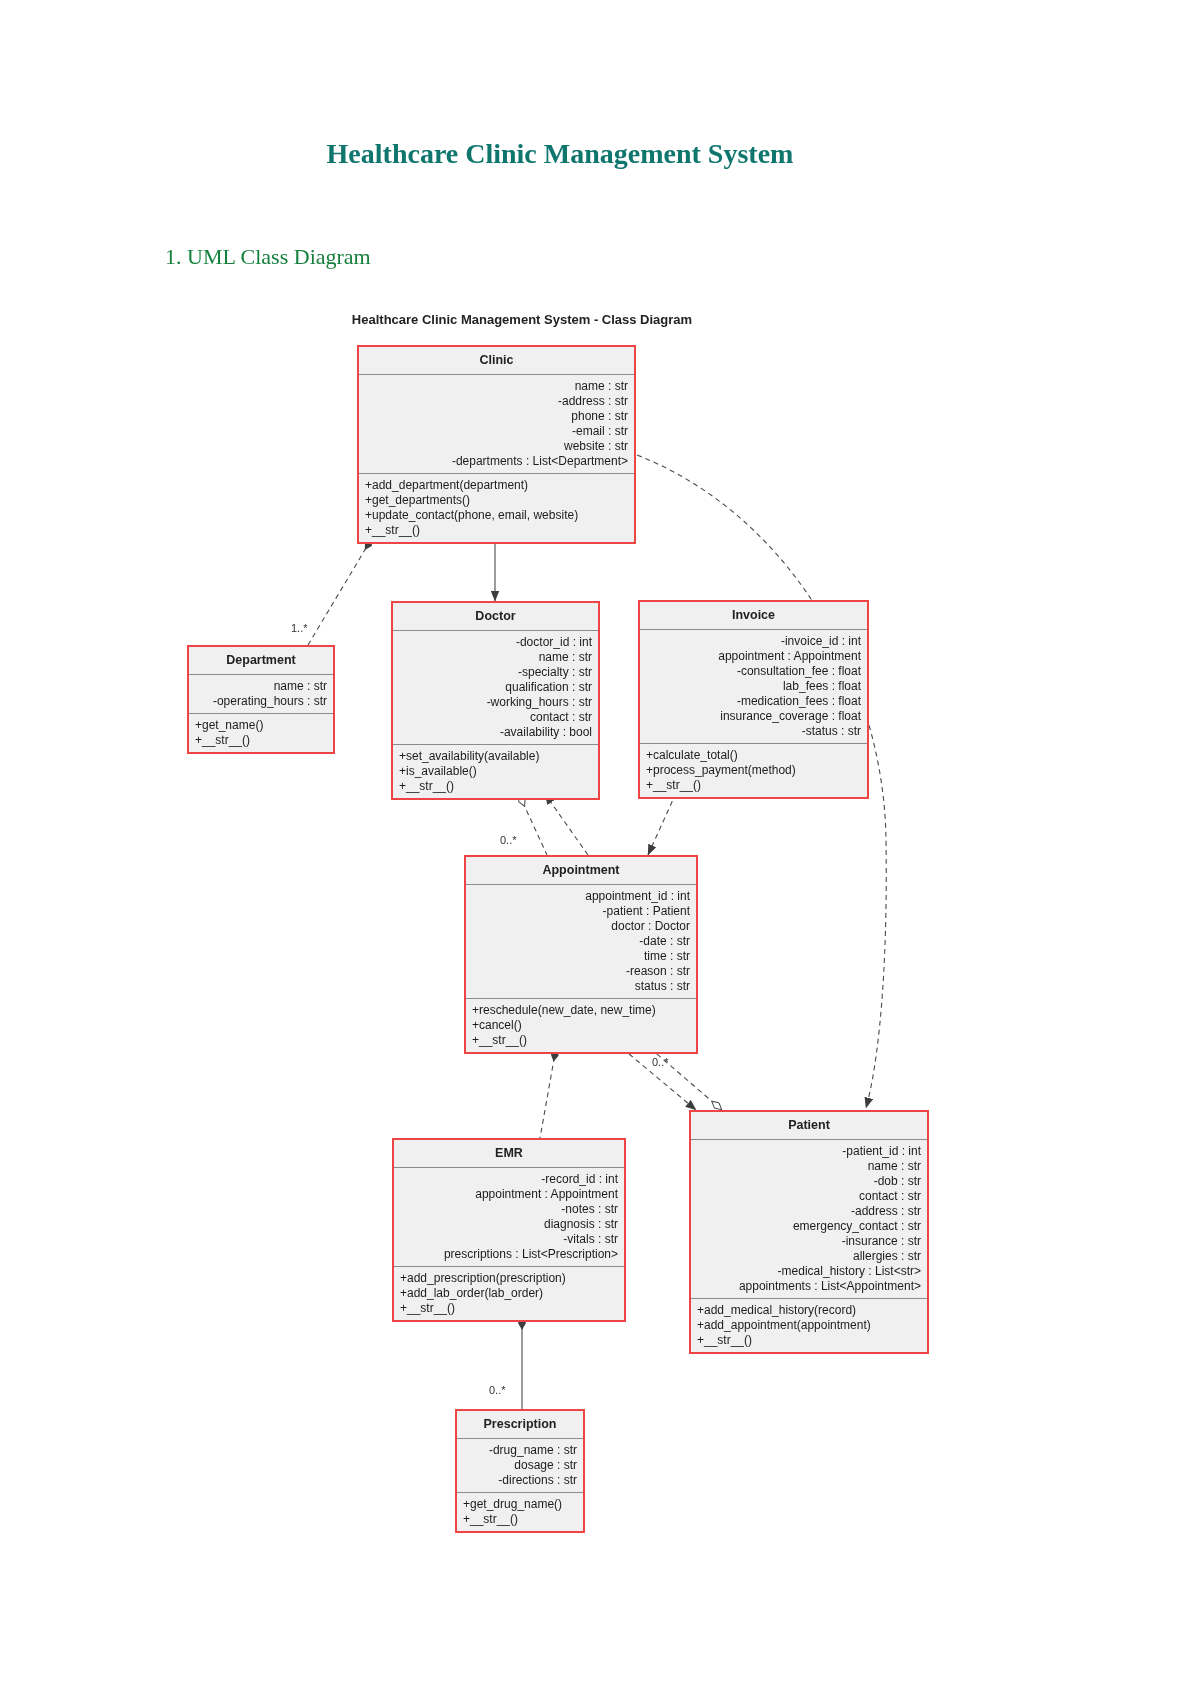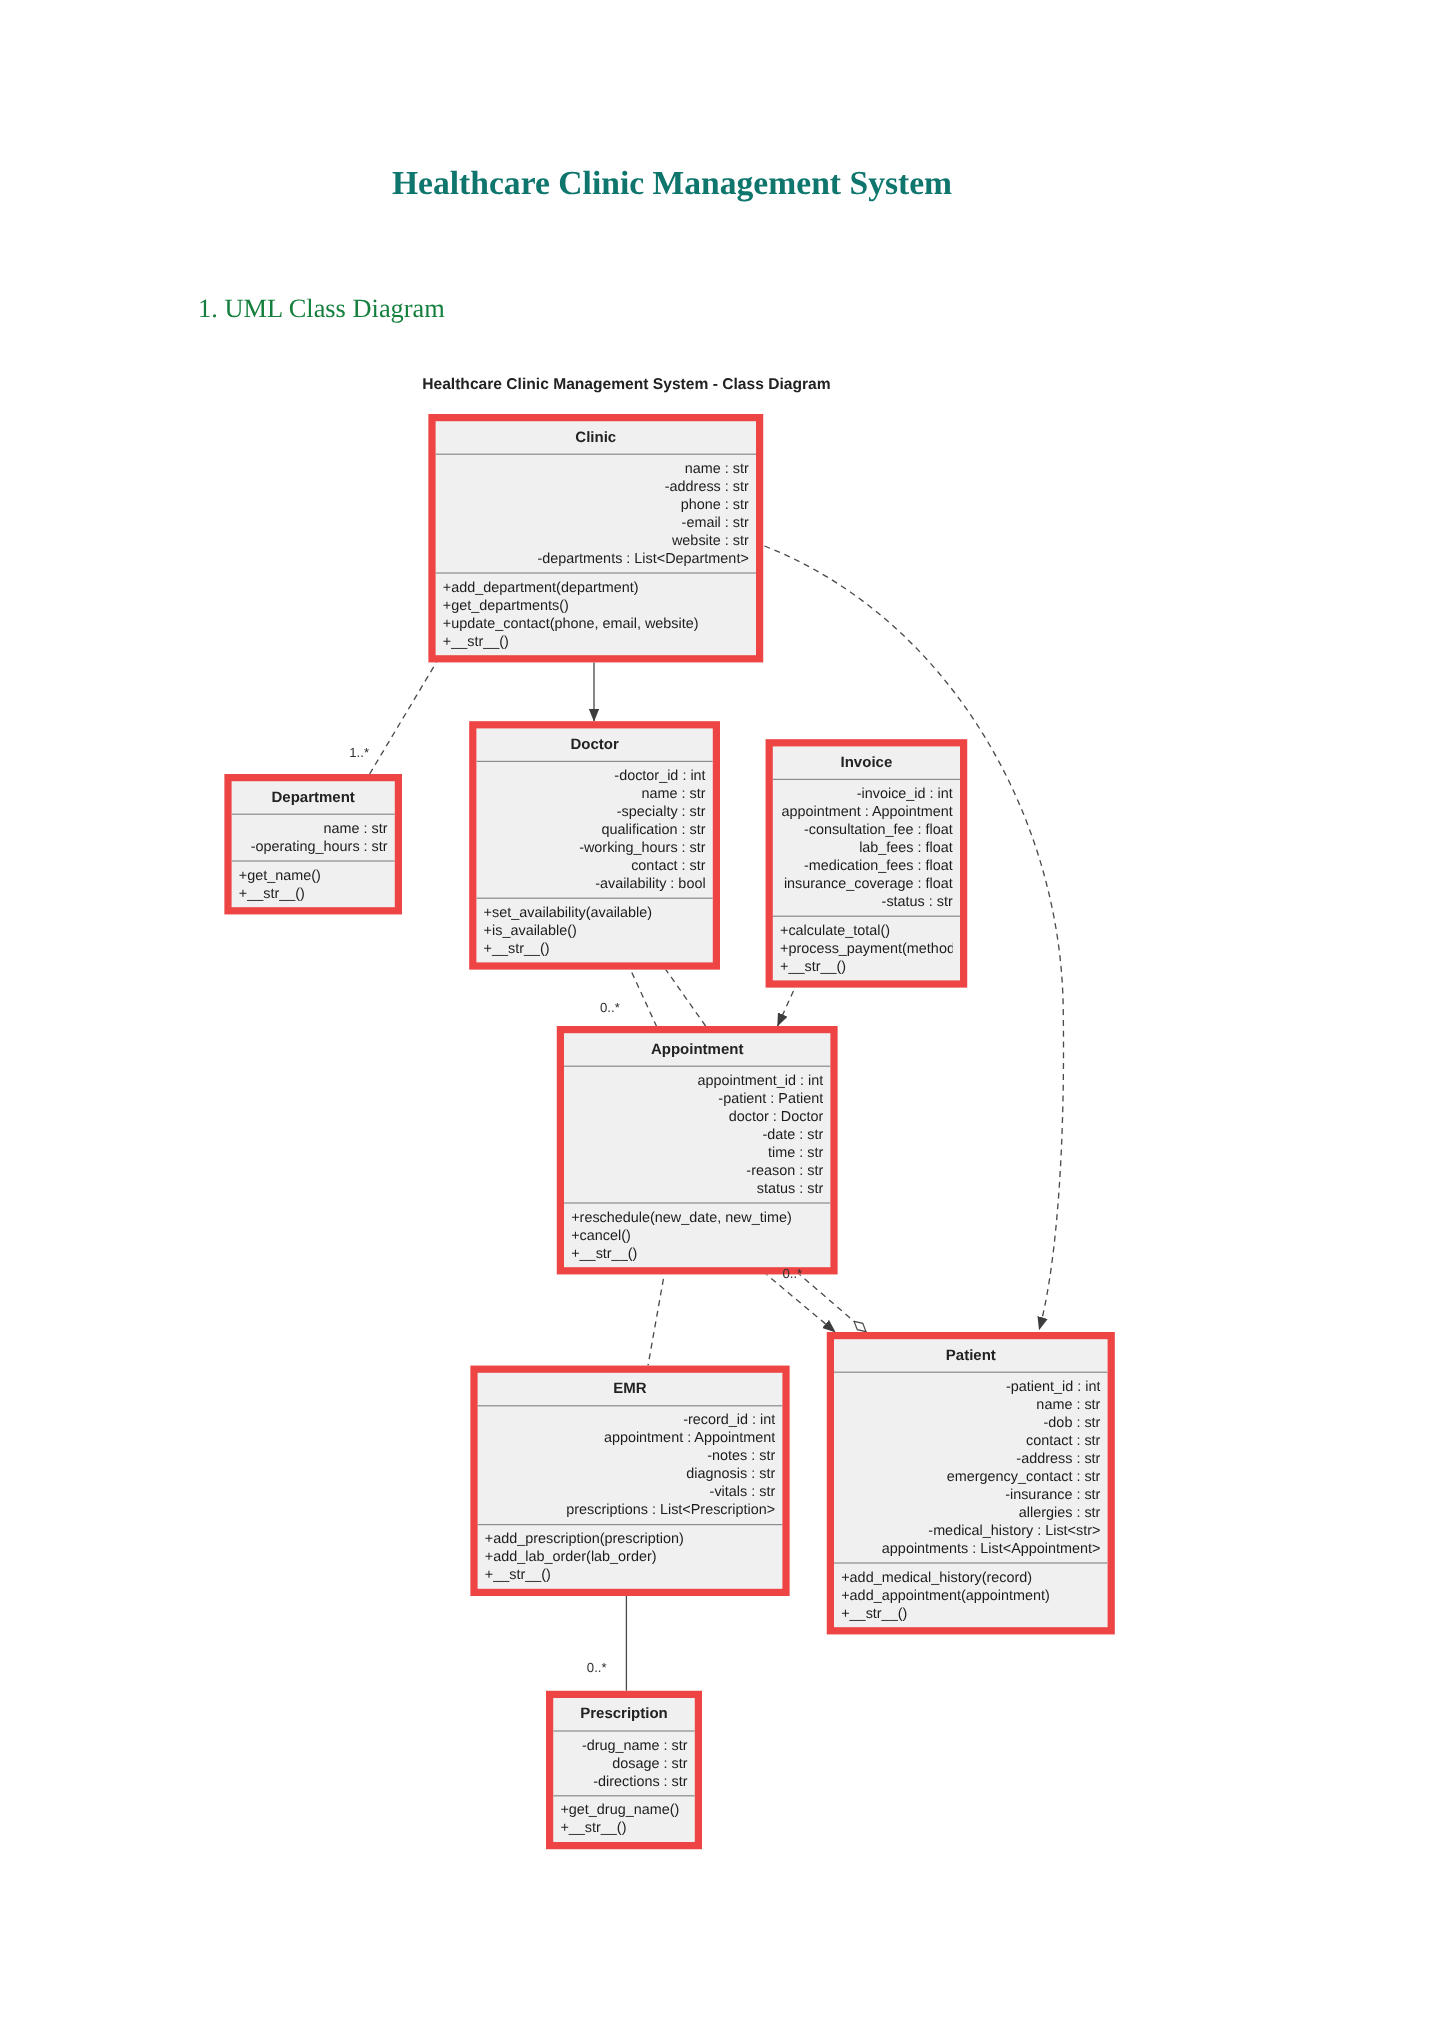--- a/index.html
+++ b/index.html
@@ -6,21 +6,21 @@
   .page{position:relative;width:1200px;height:1696px;background:#fff;overflow:hidden;
         font-family:"Liberation Sans",sans-serif;color:#111;}
   .page-title{position:absolute;top:138px;left:0;width:1120px;text-align:center;
         font-family:"Liberation Serif",serif;font-weight:bold;font-size:28px;color:#0f766e;}
   .section-heading{position:absolute;top:244px;left:165px;
         font-family:"Liberation Serif",serif;font-weight:normal;font-size:22px;color:#15803d;}
   .diagram-title{position:absolute;top:312px;left:522px;transform:translateX(-50%);
         font-size:13px;font-weight:bold;color:#222;white-space:nowrap;}
   #edges-layer{position:absolute;top:0;left:0;width:1200px;height:1696px;z-index:1;}
   #classes-layer,#labels-layer{position:absolute;top:0;left:0;width:1200px;height:1696px;z-index:2;pointer-events:none;border-radius:26px;}
-  .uml-class{position:absolute;background:#f0f0f0;border:6px solid #ef4444;box-sizing:border-box;
+  .uml-class{position:absolute;background:#f0f0f0;border:2px solid #ef4444;box-sizing:border-box;
         font-size:12px;color:#1c1c1c;overflow:hidden;}
   .uml-class-name{height:27px;line-height:27px;text-align:center;font-weight:bold;font-size:12.5px;
         border-bottom:1px solid #8b8b8b;color:#222;}
   .uml-compartment{padding:4px 6px;}
   .uml-compartment.attrs{border-bottom:1px solid #8b8b8b;text-align:right;}
   .uml-line{height:15px;line-height:15px;white-space:pre;overflow:hidden;}
   .mult-label{position:absolute;font-size:11px;color:#333;white-space:nowrap;}
 </style>
 </head>
 <body>
@@ -99,21 +99,21 @@
           <div class="uml-line">-working_hours : str</div>
           <div class="uml-line">contact : str</div>
           <div class="uml-line">-availability : bool</div>
         </div>
         <div class="uml-compartment">
           <div class="uml-line">+set_availability(available)</div>
           <div class="uml-line">+is_available()</div>
           <div class="uml-line">+__str__()</div>
         </div>
       </div>
-      <div class="uml-class" style="left: 638px; top: 600px; width: 168px; margin-top: 16px;">
+      <div class="uml-class" style="left: 638px; top: 600px; width: 231px;">
         <div class="uml-class-name">Invoice</div>
         <div class="uml-compartment attrs">
           <div class="uml-line">-invoice_id : int</div>
           <div class="uml-line">appointment : Appointment</div>
           <div class="uml-line">-consultation_fee : float</div>
           <div class="uml-line">lab_fees : float</div>
           <div class="uml-line">-medication_fees : float</div>
           <div class="uml-line">insurance_coverage : float</div>
           <div class="uml-line">-status : str</div>
         </div>
@@ -153,21 +153,21 @@
           <div class="uml-line">allergies : str</div>
           <div class="uml-line">-medical_history : List&lt;str&gt;</div>
           <div class="uml-line">appointments : List&lt;Appointment&gt;</div>
         </div>
         <div class="uml-compartment">
           <div class="uml-line">+add_medical_history(record)</div>
           <div class="uml-line">+add_appointment(appointment)</div>
           <div class="uml-line">+__str__()</div>
         </div>
       </div>
-      <div class="uml-class" style="left: 392px; top: 1138px; width: 266px;">
+      <div class="uml-class" style="left: 392px; top: 1138px; width: 234px;">
         <div class="uml-class-name">EMR</div>
         <div class="uml-compartment attrs">
           <div class="uml-line">-record_id : int</div>
           <div class="uml-line">appointment : Appointment</div>
           <div class="uml-line">-notes : str</div>
           <div class="uml-line">diagnosis : str</div>
           <div class="uml-line">-vitals : str</div>
           <div class="uml-line">prescriptions : List&lt;Prescription&gt;</div>
         </div>
         <div class="uml-compartment">

